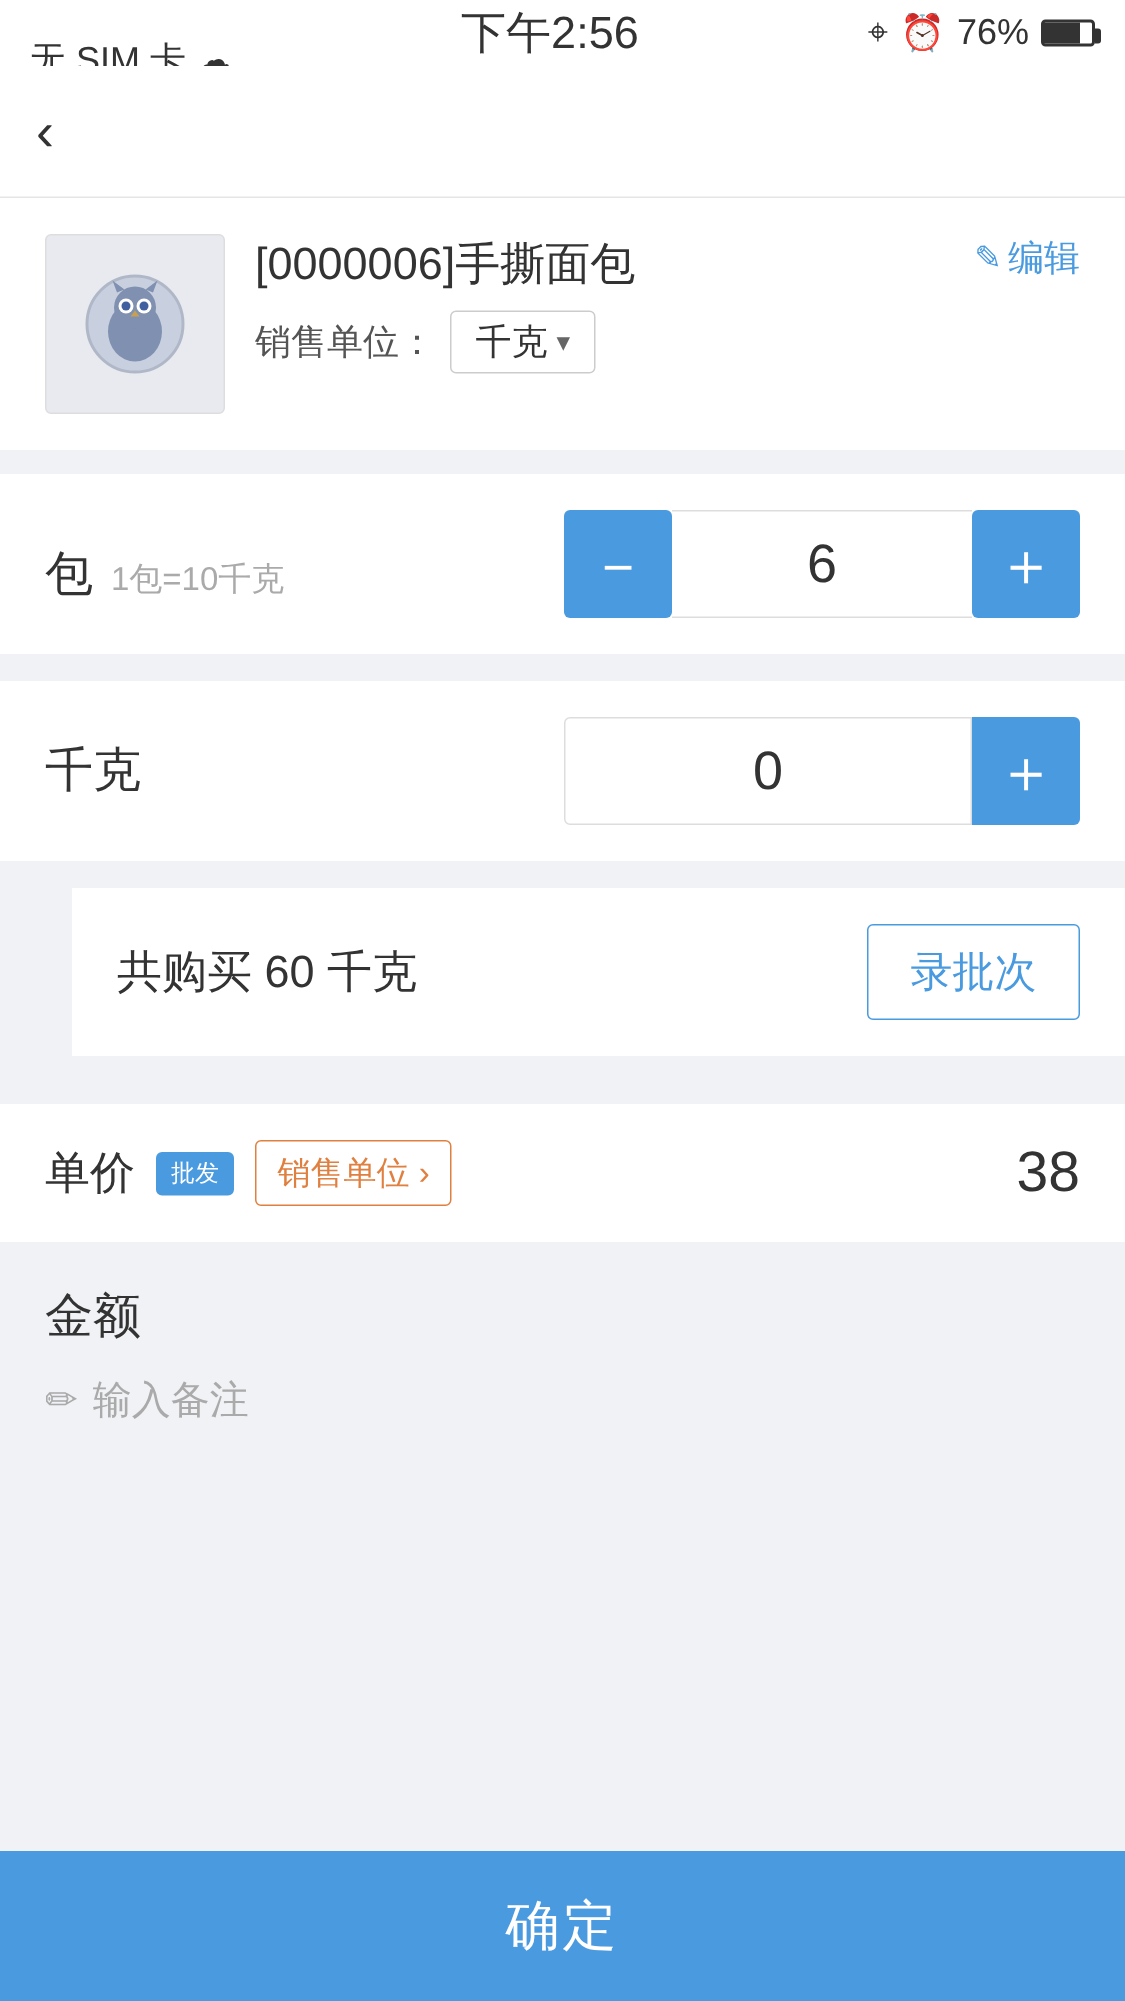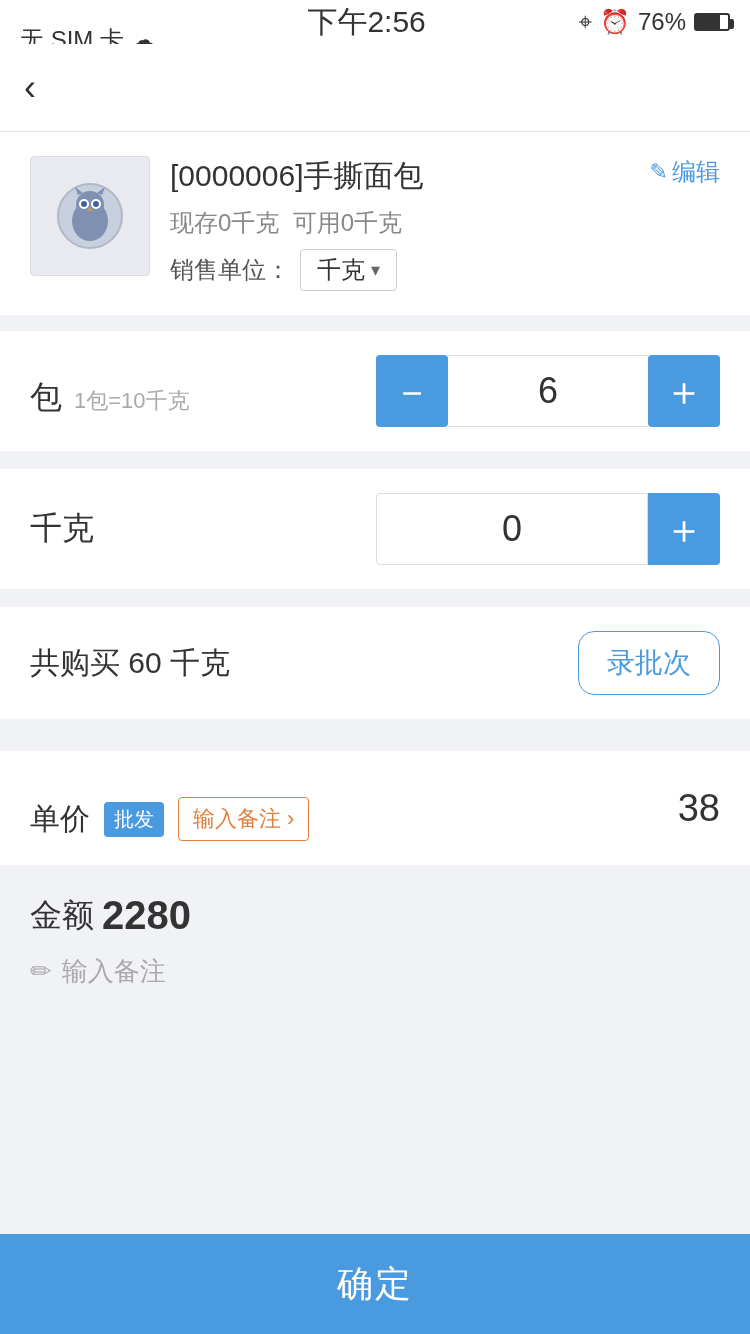--- a/index.html
+++ b/index.html
@@ -200,28 +200,29 @@
     }
 
     
     .summary-section {
       background: #fff;
       padding: 24px 30px;
       display: flex;
       align-items: center;
       justify-content: space-between;
       margin-bottom: 16px;
+      margin-left: 48px;
     }
     .summary-text {
       font-size: 30px;
       color: #333;
     }
     .batch-btn {
       border: 1px solid #4a9ae0;
-      border-radius: 16px;
+      border-radius: 4px;
       padding: 12px 28px;
       font-size: 28px;
       color: #4a9ae0;
       background: #fff;
       cursor: pointer;
     }
 
     
     .price-section {
       background: #fff;
@@ -230,27 +231,26 @@
     }
     .price-row {
       display: flex;
       align-items: center;
       justify-content: space-between;
     }
     .price-left {
       display: flex;
       align-items: center;
       gap: 14px;
-      margin-top: 22px;
     }
     .price-label { font-size: 30px; color: #333; }
     .badge-pifa {
       background: #4a9ae0;
       color: #fff;
-      font-size: 20px;
+      font-size: 16px;
       padding: 4px 10px;
       border-radius: 4px;
     }
     .price-ref-btn {
       border: 1px solid #e08040;
       border-radius: 4px;
       padding: 6px 14px;
       font-size: 22px;
       color: #e08040;
       background: #fff;
@@ -352,23 +352,20 @@
         <polygon points="35,26 32,30 38,30" fill="#c8a050"></polygon>
 
         <polygon points="23,14 20,6 28,12" fill="#8090b0"></polygon>
         <polygon points="47,14 50,6 42,12" fill="#8090b0"></polygon>
       </svg>
     </div>
     <div class="product-info">
       <div class="product-name">
         <span>[0000006]</span><span>手撕面包</span>
       </div>
-      <div class="product-stock">
-        <span>现存0千克</span>&nbsp;&nbsp;<span>可用0千克</span>
-      </div>
       <div class="product-unit-row">
         <span>销售单位：</span>
         <div class="unit-dropdown">
           <span>千克</span>
           <span style="font-size:18px;color:#666;">▾</span>
         </div>
       </div>
     </div>
     <div class="product-edit">
       <span style="font-size:22px;">✎</span>
@@ -411,32 +408,31 @@
     <button class="batch-btn">录批次</button>
   </div>
 
   <div style="height:16px;background:#f0f2f5;"></div>
 
   <div class="price-section">
     <div class="price-row">
       <div class="price-left">
         <span class="price-label">单价</span>
         <span class="badge-pifa">批发</span>
-        <button class="price-ref-btn">输入备注 ›</button>
+        <button class="price-ref-btn">销售单位 ›</button>
       </div>
       <div class="price-value">38</div>
     </div>
   </div>
 
   <div style="height:2px;background:#f0f2f5;"></div>
 
   <div class="amount-section">
     <div class="amount-row">
       <span>金额</span>
-      <span class="amount-value">2280</span>
     </div>
     <div class="note-row">
       <span>✏</span>
       <span>输入备注</span>
     </div>
   </div>
 
   <div style="height:400px;background:#f0f2f5;"></div>
 </div>
 

